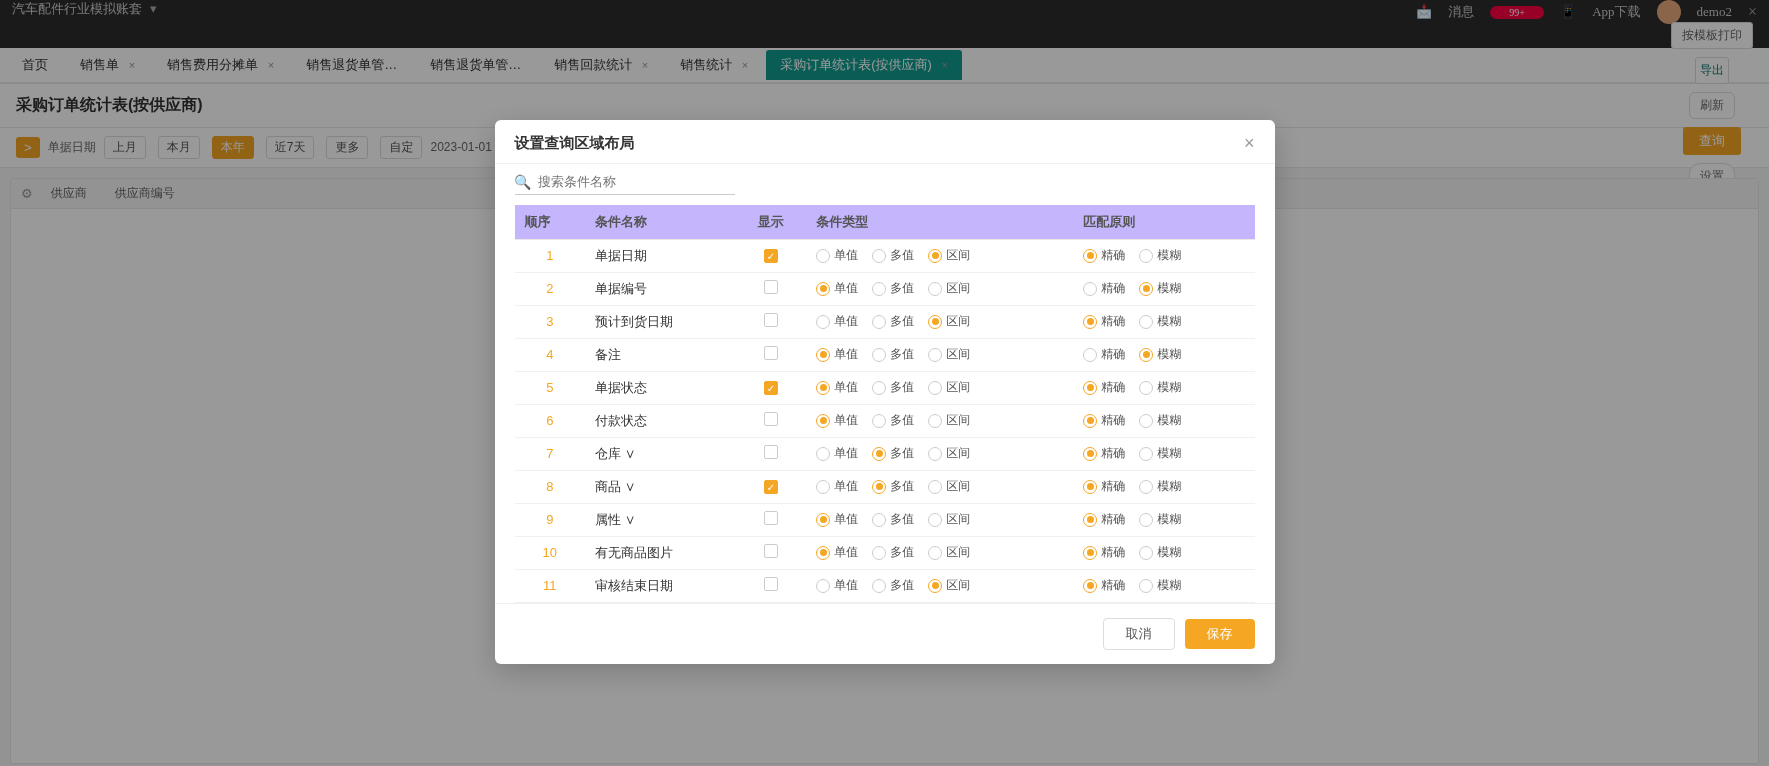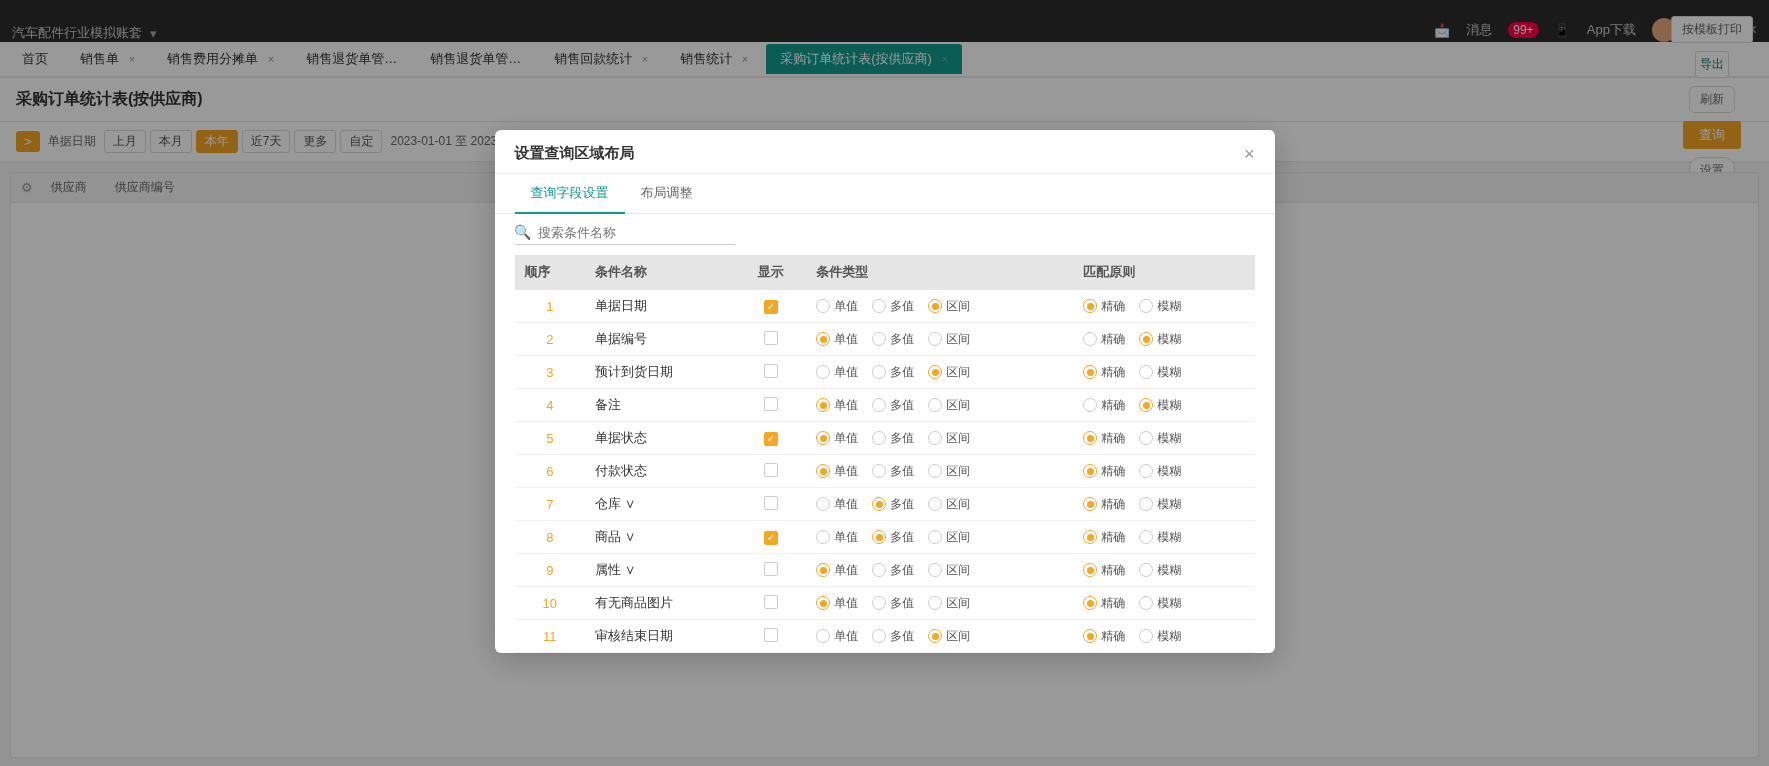--- a/index.html
+++ b/index.html
@@ -1,31 +1,32 @@
 <!DOCTYPE html>
 <html><head>
   <meta charset="utf-8">
   <style>
     * { box-sizing: border-box; margin: 0; padding: 0; }
     body { font-family: 'Microsoft YaHei', Arial, sans-serif; font-size: 13px; background: #f0f0f0; overflow: hidden; }
 
     
     .top-bar {
-      height: 42px;
+      height: 48px;
       background: #2c2c2c;
       display: flex;
-      align-items: flex-end;
+      align-items: flex-start;
       justify-content: space-between;
       padding: 0 12px;
       color: #ccc;
+      font-family: Liberation Serif, serif;
     }
     .top-bar-left { display: flex; align-items: center; gap: 8px; }
     .top-bar-title { color: #ccc; font-size: 13px; }
     .top-bar-right { display: flex; align-items: center; gap: 16px; font-size: 13px; }
-    .top-bar-right .badge { background: #f04; color: #fff; border-radius: 8px; padding: 1px 5px; font-size: 12px; }
+    .top-bar-right .badge { background: #f04; color: #fff; border-radius: 8px; padding: 1px 19px; font-size: 10px; }
     .top-bar-right .close-x { color: #aaa; cursor: pointer; font-size: 16px; }
 
     
     .tab-bar {
       height: 36px;
       background: #fff;
       display: flex;
       align-items: center;
       border-bottom: 2px solid #e8e8e8;
       padding: 0 8px;
@@ -64,21 +65,21 @@
     .filter-bar {
       background: #fff;
       padding: 8px 16px;
       display: flex;
       align-items: center;
       gap: 8px;
       border-bottom: 1px solid #e8e8e8;
     }
     .filter-bar .filter-toggle { background: #f5a623; color: #fff; border: none; padding: 3px 8px; border-radius: 3px; cursor: pointer; }
     .filter-date-label { font-size: 12px; color: #666; }
-    .filter-date-btns { display: flex; gap: 4px; border-radius: 9px; }
+    .filter-date-btns { display: flex; gap: 12px; border-radius: 9px; }
     .date-btn { border: 1px solid #ddd; background: #fff; color: #555; padding: 2px 8px; border-radius: 3px; cursor: pointer; font-size: 12px; }
     .date-btn.active { background: #f5a623; color: #fff; border-color: #f5a623; }
     .date-range { font-size: 12px; color: #666; }
 
     
     .content-area {
       background: #f5f5f5;
       padding: 10px;
       height: calc(100vh - 36px - 36px - 44px - 44px);
       display: flex;
@@ -180,21 +181,21 @@
     .dialog-table-wrap {
       padding: 0 20px;
       flex: 1;
       overflow-y: auto;
     }
     .dialog-table {
       width: 100%;
       border-collapse: collapse;
     }
     .dialog-table thead tr {
-      background: #e5e5e5;
+      background: #c4b5fd;
     }
     .dialog-table th {
       padding: 8px 10px;
       text-align: left;
       font-size: 13px;
       color: #555;
       font-weight: 600;
       border-bottom: 1px solid #e8e8e8;
     }
     .dialog-table td {
@@ -330,24 +331,20 @@
 </div>
 
 <div class="overlay">
   <div class="dialog">
 
     <div class="dialog-header">
       <span class="dialog-title">设置查询区域布局</span>
       <span class="dialog-close">×</span>
     </div>
 
-    <div class="dialog-tabs">
-      <div class="dialog-tab active">查询字段设置</div>
-      <div class="dialog-tab">布局调整</div>
-    </div>
 
     <div class="dialog-search">
       <div class="dialog-search-inner">
         <span class="search-icon">🔍</span>
         <input type="text" placeholder="搜索条件名称" style="">
       </div>
     </div>
 
     <div class="dialog-table-wrap">
       <table class="dialog-table">
@@ -721,14 +718,18 @@
         <span class="custom-radio "></span>
         <span>模糊</span>
       </label>
     </div>
   </td>
             </tr>
           </tbody>
       </table>
     </div>
 
+    <div class="dialog-footer">
+      <button class="btn-cancel">取消</button>
+      <button class="btn-save">保存</button>
+    </div>
   </div>
 </div>
 
 </body></html>

